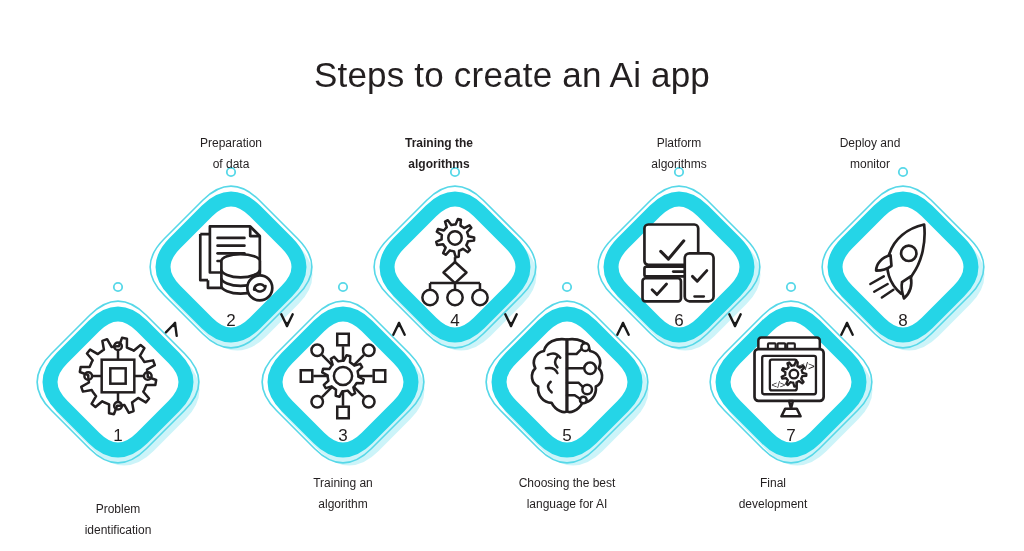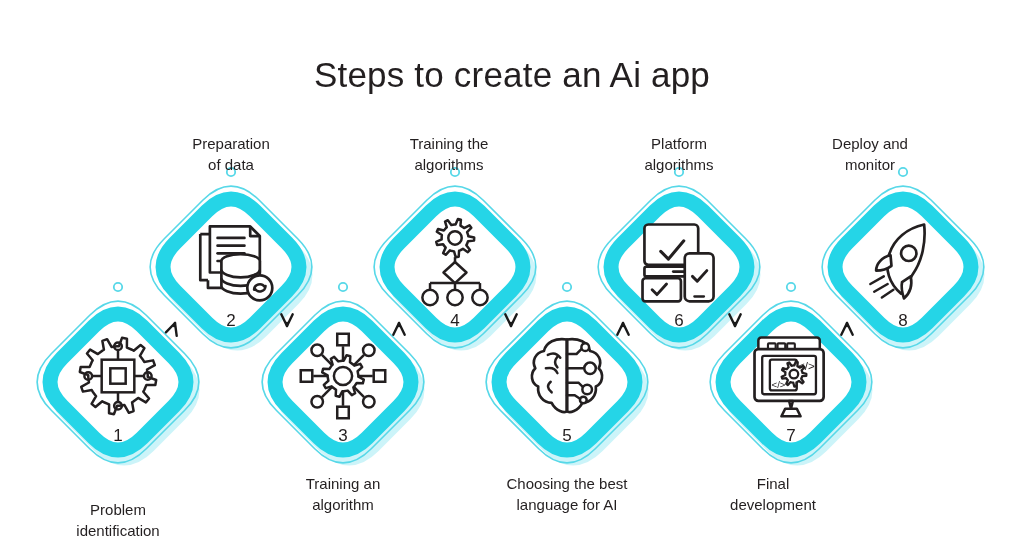--- a/index.html
+++ b/index.html
@@ -36,21 +36,21 @@
   svg.stage {
     position: absolute;
     left: 0;
     top: 0;
     width: 1024px;
     height: 551px;
   }
   .node-label {
     position: absolute;
     text-align: center;
-    font-size: 15px;
+    font-size: 12px;
     line-height: 21px;
     color: #231f20;
     white-space: pre-line;
     width: 210px;
   }
   .step-number {
     position: absolute;
     text-align: center;
     font-size: 17px;
     color: #231f20;
@@ -269,21 +269,21 @@
       <div class="step-number" style="left: 98px; top: 399px;">1</div>
       <div class="node-label" style="left: 13px; top: 472px;">Problem
 identification</div>
       <div class="step-number" style="left: 211px; top: 284px;">2</div>
       <div class="node-label" style="left: 126px; top: 106px;">Preparation
 of data</div>
       <div class="step-number" style="left: 323px; top: 399px;">3</div>
       <div class="node-label" style="left: 238px; top: 446px;">Training an
 algorithm</div>
       <div class="step-number" style="left: 435px; top: 284px;">4</div>
-      <div class="node-label" style="left: 344px; top: 106px;">Training the
+      <div class="node-label" style="left: 334px; top: 106px; font-weight: bold;">Training the
 algorithms</div>
       <div class="step-number" style="left: 547px; top: 399px;">5</div>
       <div class="node-label" style="left: 462px; top: 446px;">Choosing the best
 language for AI</div>
       <div class="step-number" style="left: 659px; top: 284px;">6</div>
       <div class="node-label" style="left: 574px; top: 106px;">Platform
 algorithms</div>
       <div class="step-number" style="left: 771px; top: 399px;">7</div>
       <div class="node-label" style="left: 668px; top: 446px;">Final
 development</div>

